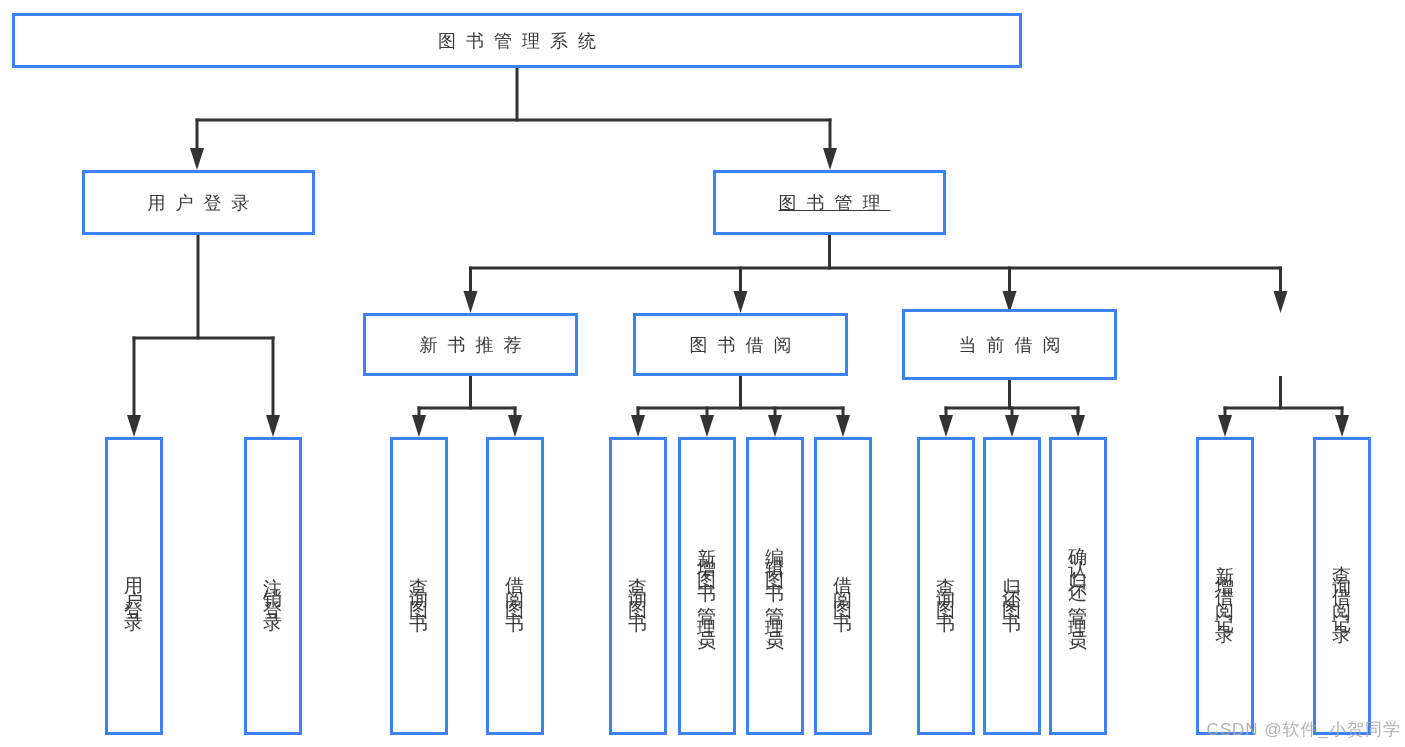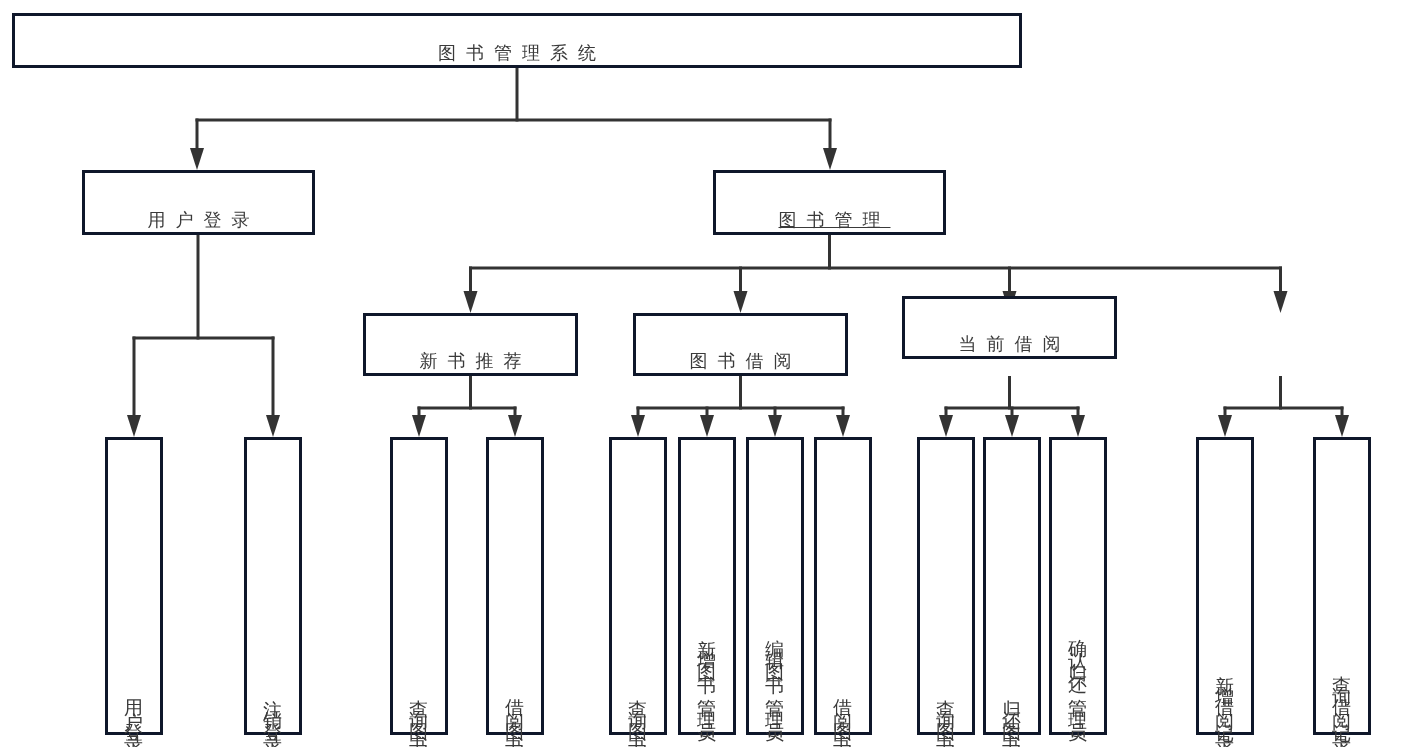--- a/index.html
+++ b/index.html
@@ -18,24 +18,24 @@
   svg.connectors {
     position: absolute;
     left: 0;
     top: 0;
     width: 1405px;
     height: 747px;
   }
   .node {
     position: absolute;
     box-sizing: border-box;
-    border: 3px solid #0f172a;
+    border: 3px solid #3b82f6;
     background: #ffffff;
     display: flex;
-    align-items: flex-end;
+    align-items: center;
     justify-content: center;
     color: #3a3a3a;
   }
   .node.h {
     font-size: 18px;
     letter-spacing: 10px;
     text-indent: 10px; 
     white-space: nowrap;
   }
   .node.v {
@@ -139,21 +139,21 @@
   <div class="node h" style="left:713px; top:170px; width:233px; height:65px;text-decoration:underline;">
     <span>图书管理</span>
   </div>
 
   <div class="node h" style="left:363px; top:313px; width:215px; height:63px;">
     <span>新书推荐</span>
   </div>
   <div class="node h" style="left:633px; top:313px; width:215px; height:63px;">
     <span>图书借阅</span>
   </div>
-  <div class="node h" style="left:902px; top:296px; width:215px; height:63px;">
+  <div class="node h" style="left:902px; top:309px; width:215px; height:71px;">
     <span>当前借阅</span>
   </div>
 
   <div class="node v" style="left:105px; top:437px; width:58px; height:298px;">
     <span>用户登录</span>
   </div>
   <div class="node v" style="left:244px; top:437px; width:58px; height:298px;">
     <span>注销登录</span>
   </div>
 
@@ -187,14 +187,15 @@
     <span>确认归还（管理员）</span>
   </div>
 
   <div class="node v" style="left:1196px; top:437px; width:58px; height:298px;">
     <span>新增借阅记录</span>
   </div>
   <div class="node v" style="left:1313px; top:437px; width:58px; height:298px;">
     <span>查询借阅记录</span>
   </div>
 
+  <div class="watermark">CSDN @软件_小贺同学</div>
 
 </div>
 
 </body></html>

